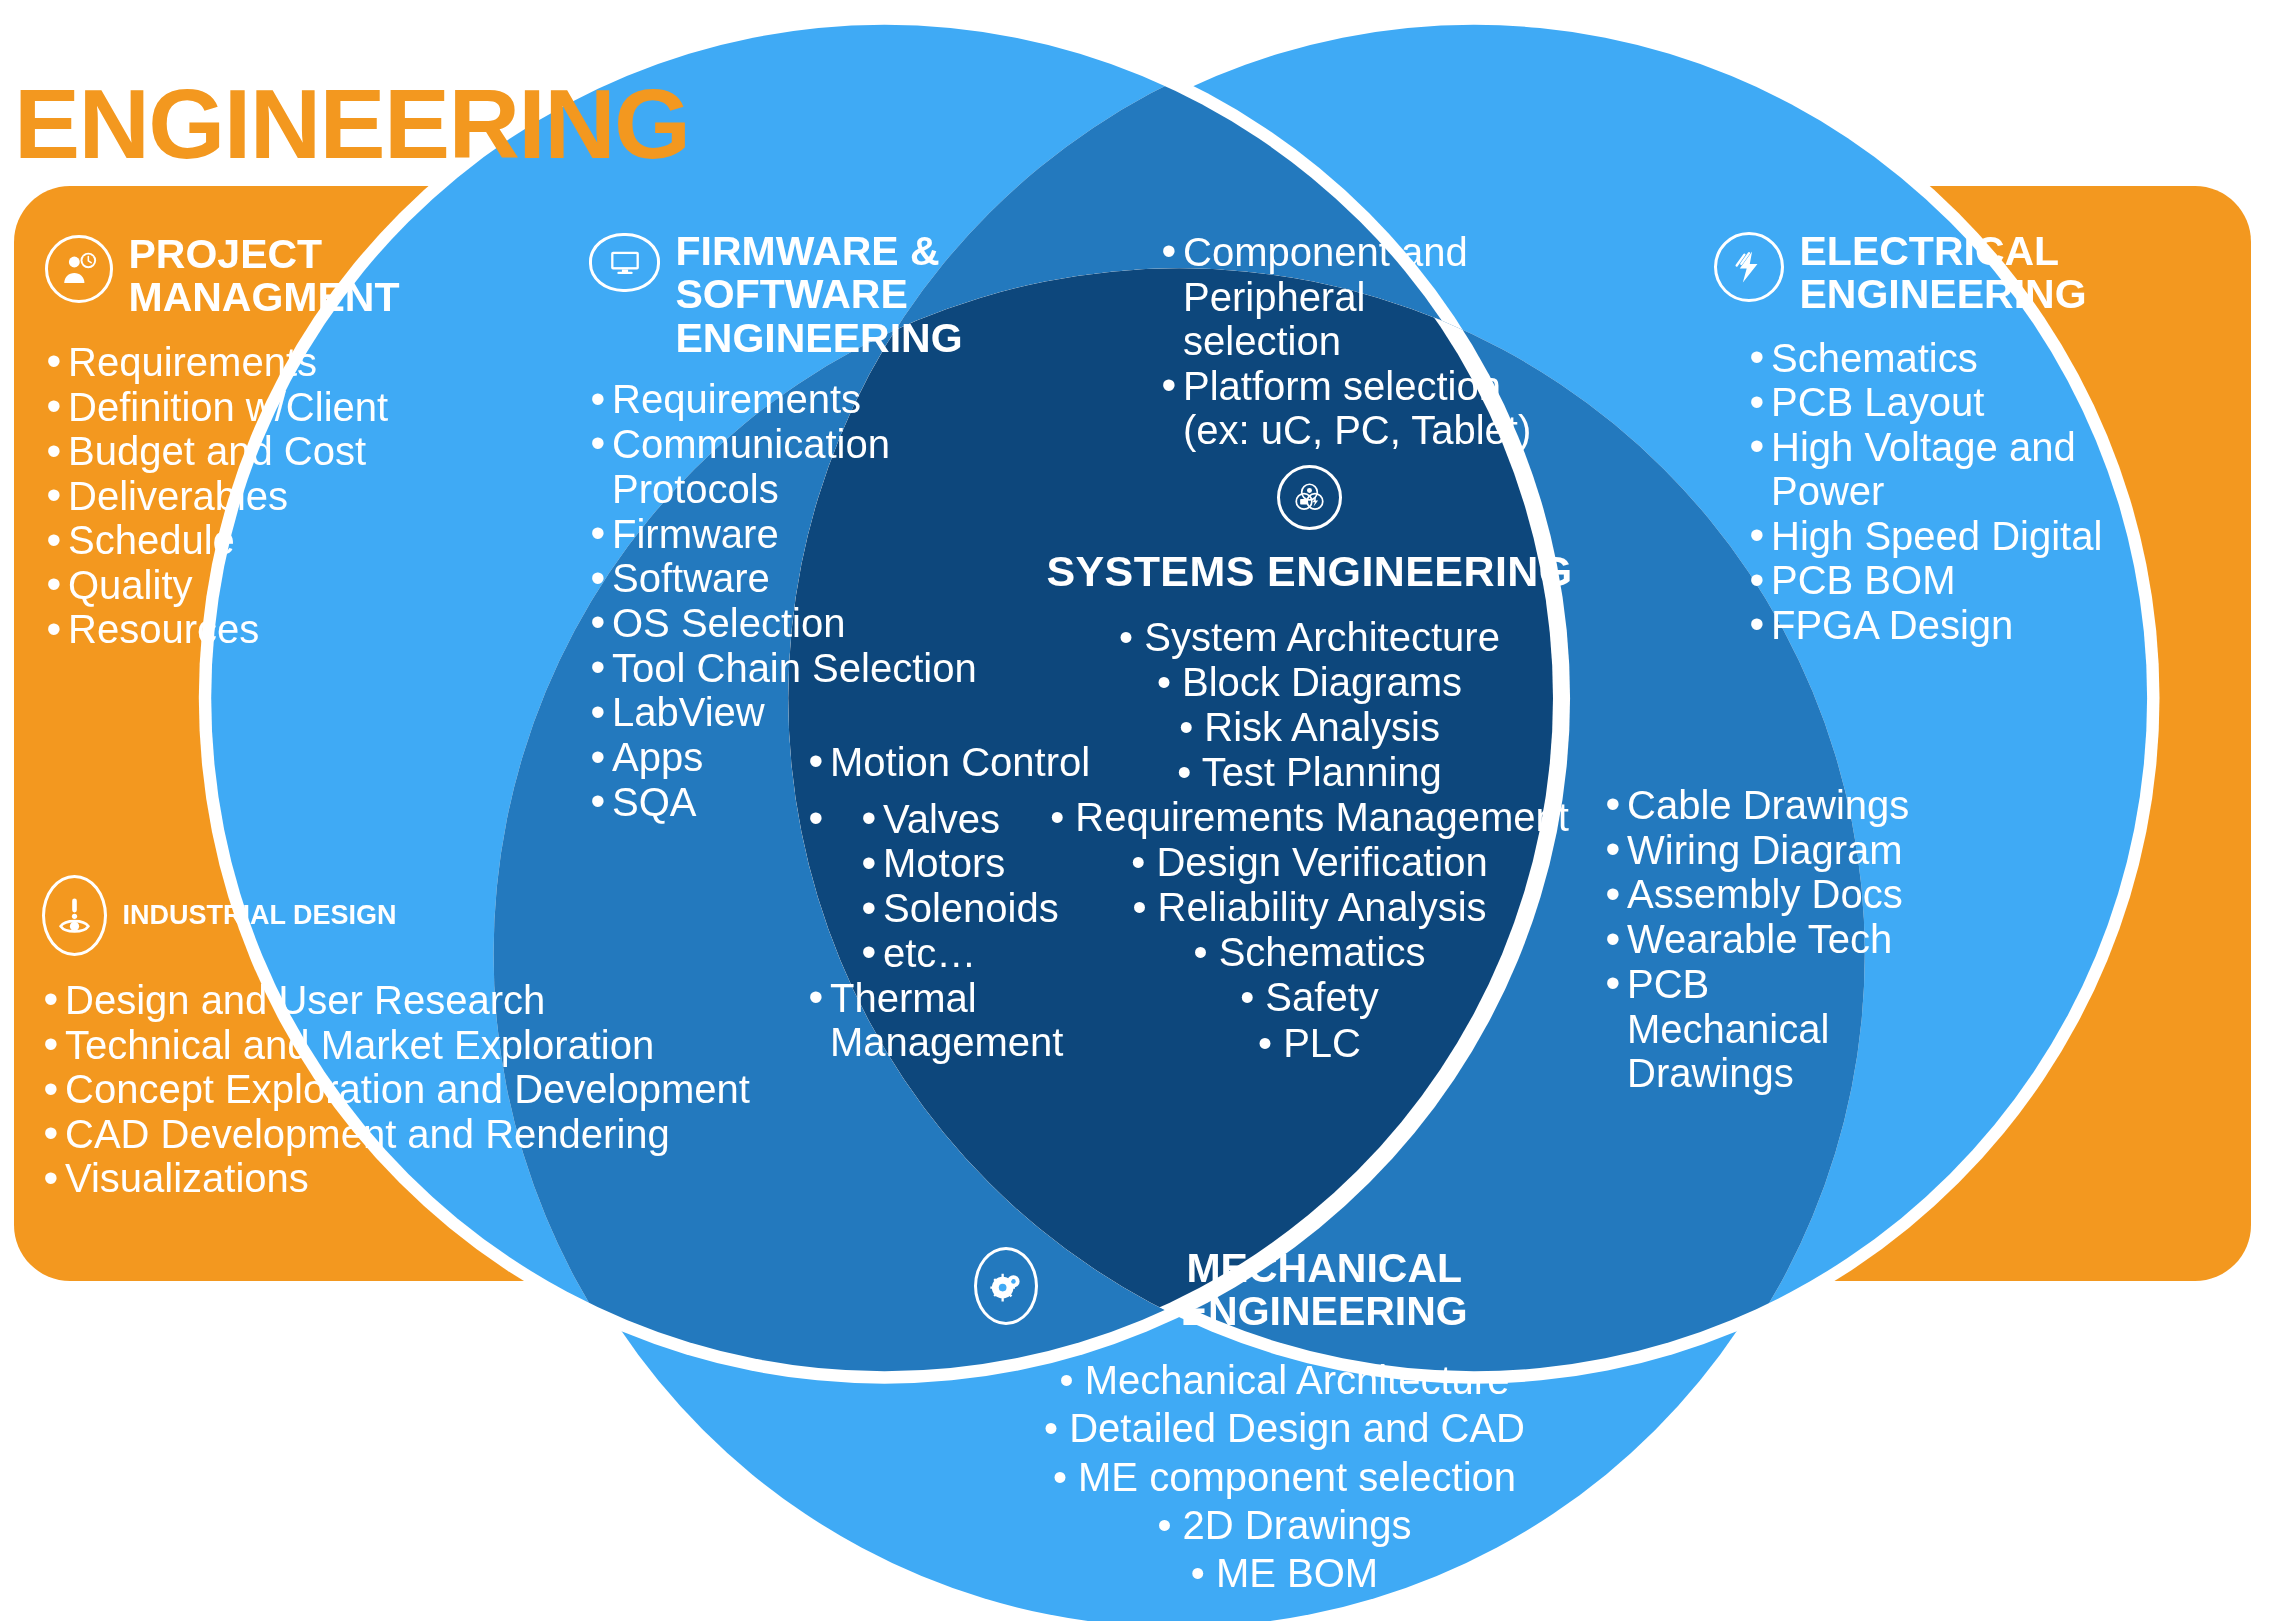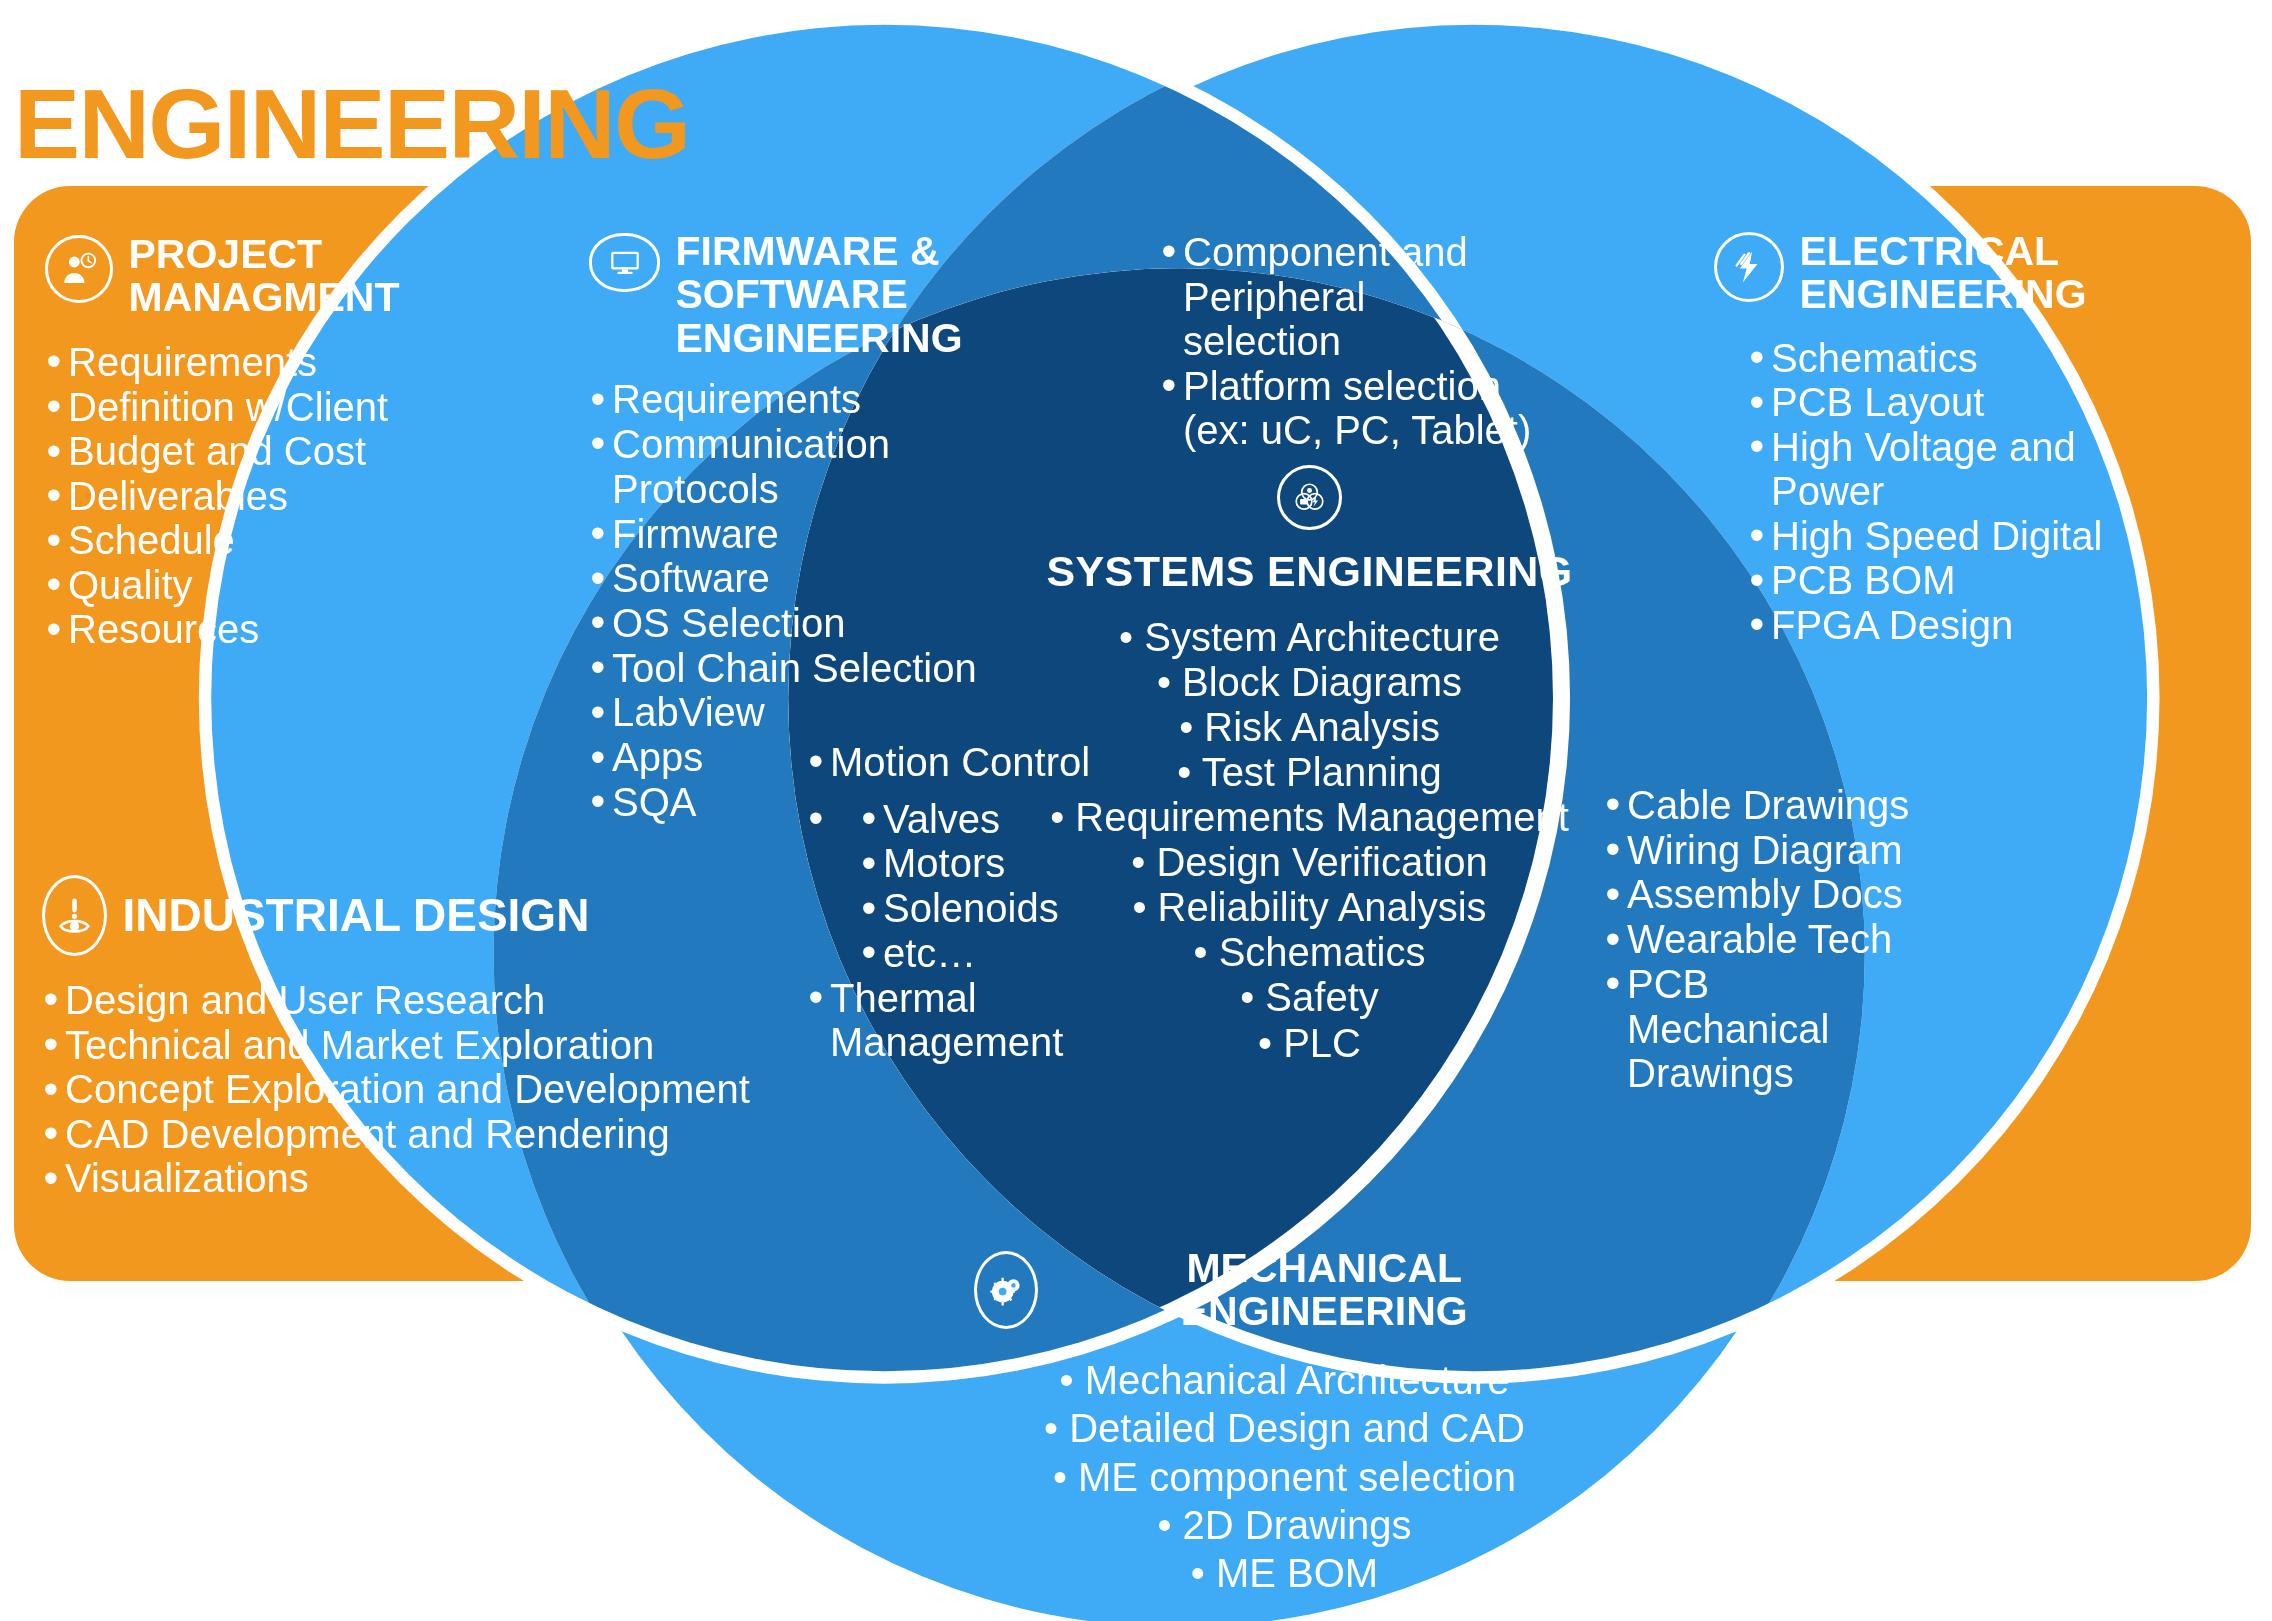--- a/index.html
+++ b/index.html
@@ -52,39 +52,39 @@
   }
 
   
   #pm{left:45px;top:233px;width:434px;}
   #pm .hd{font-size:41px;}
   #pm .ico{width:68px;height:68px;margin-top:1.6px;}
   #pm ul{margin-top:20px;font-size:40px;line-height:1.115;}
 
   
   #id{left:42px;top:875px;width:714px;}
-  #id .hd{font-size:46px;align-items:center;}
+  #id .hd{font-size:27px;align-items:center;}
   #id .ico{width:65px;height:81px;border-radius:50%;}
   #id ul{margin-top:22px;font-size:40px;line-height:1.115;}
 
   
   #fw{left:589px;top:230px;width:388px;}
   #fw .hd{font-size:41px;}
   #fw .ico{width:71px;height:59px;border-radius:48%;margin-top:3.1px;}
   #fw ul{margin-top:17px;font-size:40px;line-height:1.118;}
 
   
   #ee{left:1714px;top:230px;width:419px;}
   #ee .hd{font-size:41px;}
   #ee .ico{width:70px;height:70px;margin-top:1.6px;}
   #ee ul{margin-top:18.6px;font-size:40px;line-height:1.115;padding-left:34px;}
 
   
   #me{left:974px;top:1247px;width:621px;text-align:center;}
-  #me .hd{font-size:41px;justify-content:flex-start;align-items:center;}
+  #me .hd{font-size:41px;justify-content:flex-start;}
   #me .ico{width:64px;height:78px;}
   #me ul{margin-top:22px;font-size:40px;line-height:1.21;}
 
   
   #ov-top{left:1160px;top:230px;width:372px;}
   #ov-top ul{font-size:40px;line-height:1.115;}
 
   
   #ov-left{left:807px;top:740px;width:302px;}
   #ov-left ul{font-size:40px;line-height:1.118;}

